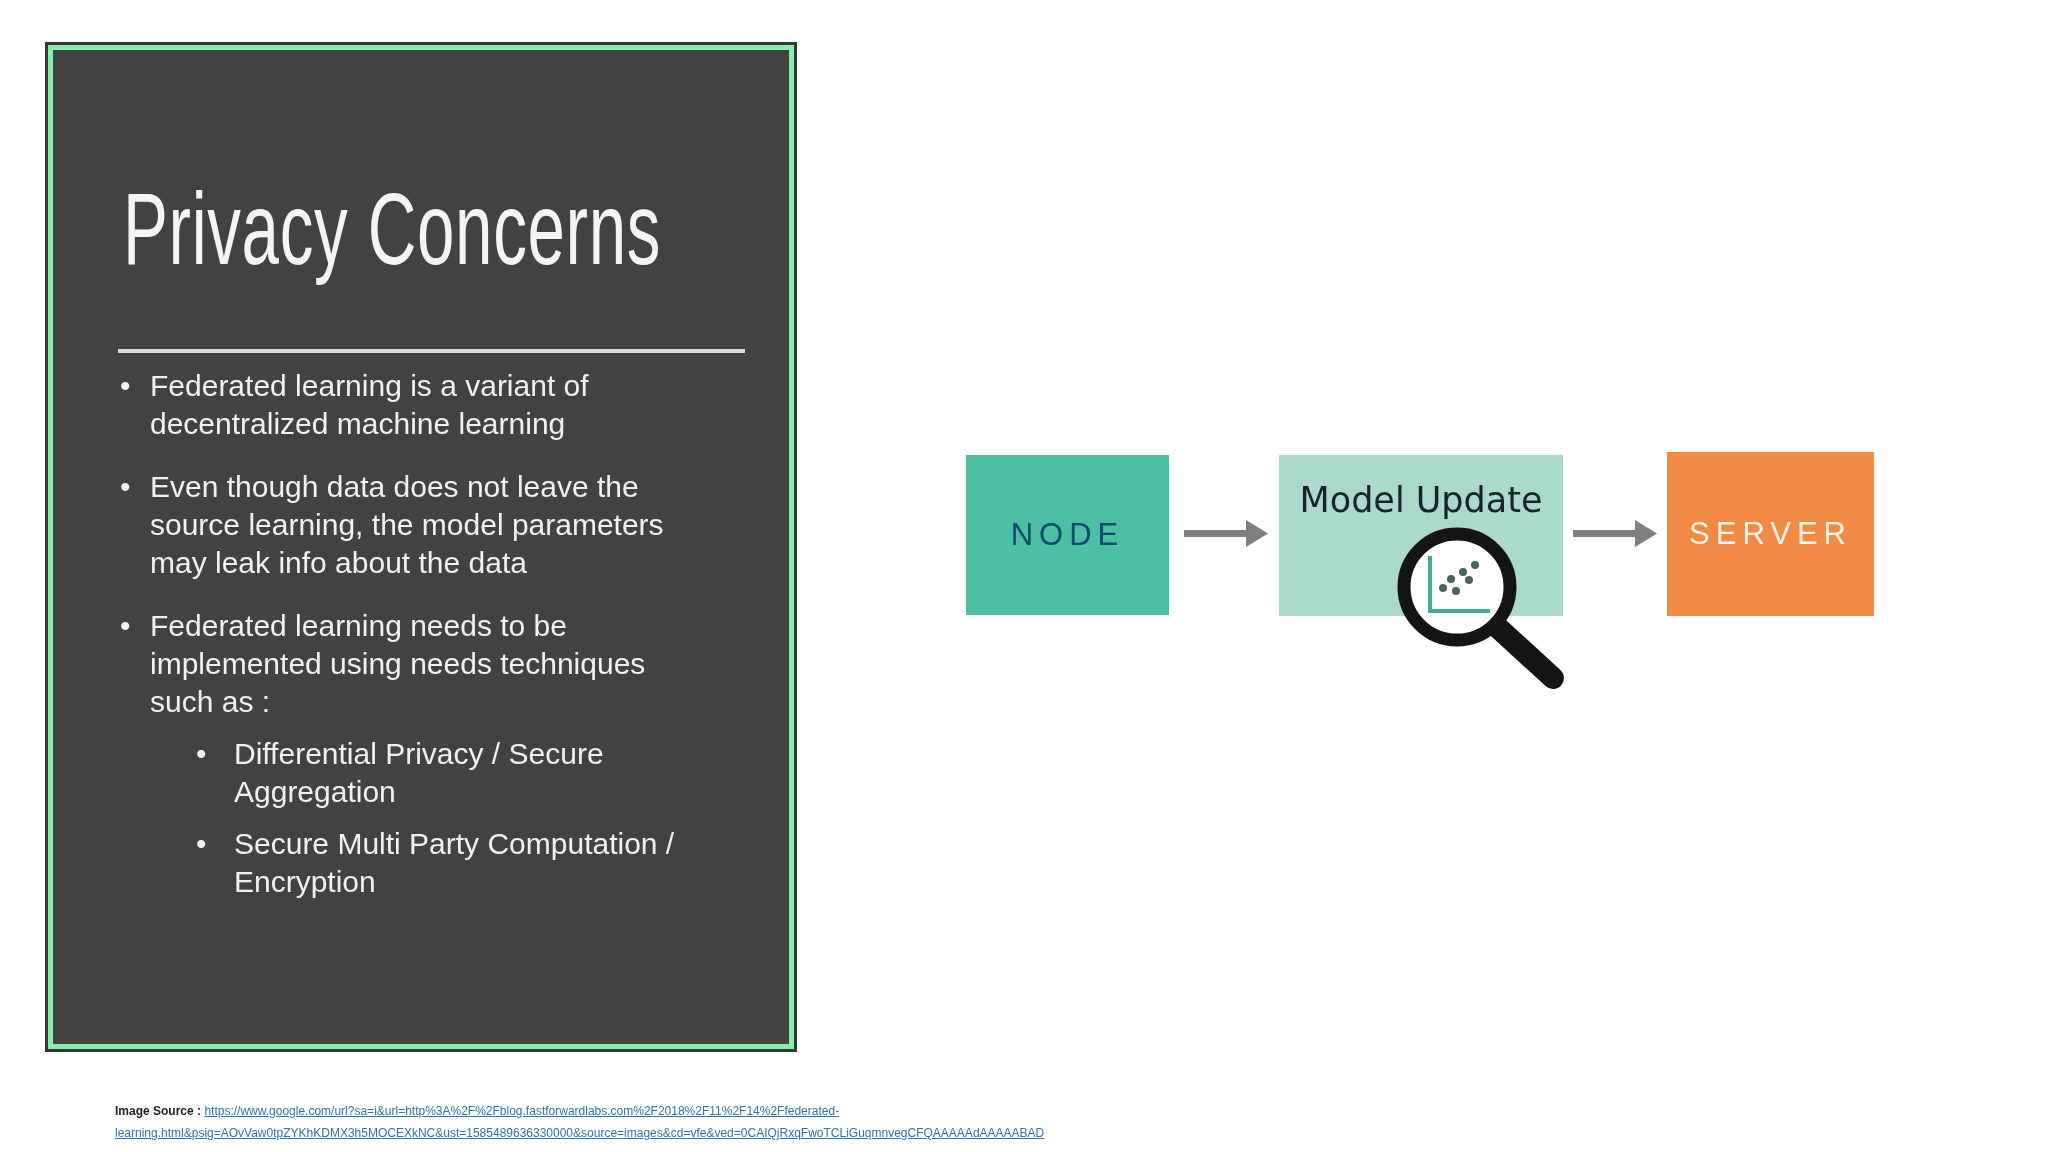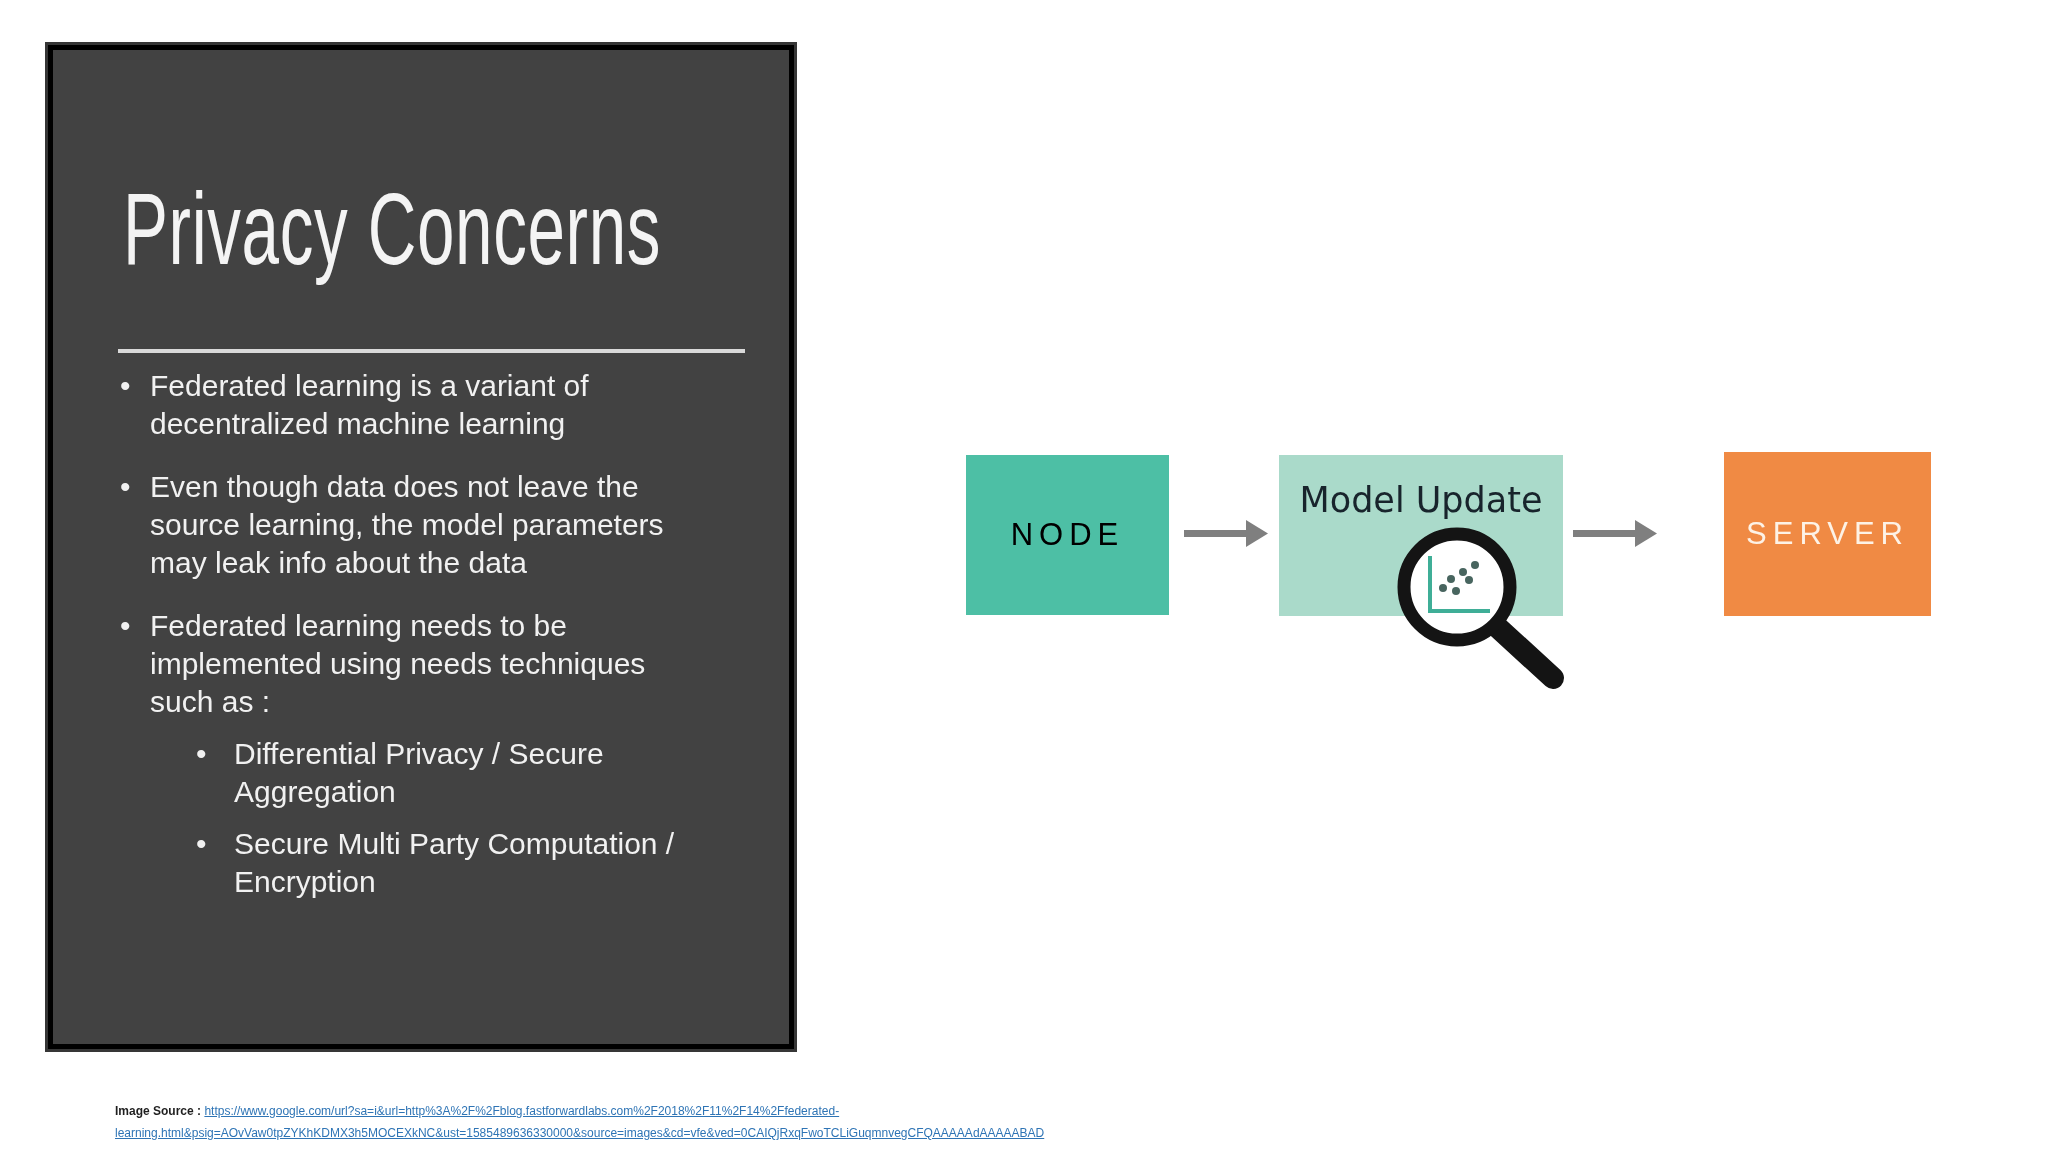--- a/index.html
+++ b/index.html
@@ -4,21 +4,21 @@
 <style>
   html,body{margin:0;padding:0;}
   body{
     width:2048px;height:1152px;position:relative;overflow:hidden;
     background:#ffffff;
     font-family:"Liberation Sans", sans-serif;
   }
   
   .slide-frame{
     position:absolute;left:45px;top:42px;width:752px;height:1010px;
-    box-sizing:border-box;border:3px solid #363636;background:#000000;padding:5px;
+    box-sizing:border-box;border:3px solid #363636;background:#86efac;padding:5px;
   }
   .slide-inner{
     position:relative;width:100%;height:100%;background:var(--panel-bg,#424242);
   }
   .slide-title{
     position:absolute;left:70px;top:126px;
     font-size:102px;font-weight:300;line-height:1.05;color:#f4f4f4;
     white-space:nowrap;letter-spacing:1px;
     transform:scaleX(0.66);transform-origin:left top;
   }
@@ -39,23 +39,23 @@
   .bullet.l1 .marker{width:30px;}
   .bullet.l2 .marker{width:38px;}
   .bullet .line{display:block;}
   
   .diag-box{
     position:absolute;display:flex;align-items:center;justify-content:center;
     box-sizing:border-box;
   }
   .box-node{left:966px;top:455px;width:203px;height:160px;background:var(--node-bg,#4dbfa5);}
   .box-model{left:1279px;top:455px;width:284px;height:161px;background:var(--model-bg,#aadaca);justify-content:flex-start;align-items:flex-start;}
-  .box-server{left:1724px;top:452px;width:207px;height:164px;background:var(--server-bg,#f08a44);}
+  .box-server{left:1667px;top:452px;width:207px;height:164px;background:var(--server-bg,#f08a44);}
   .box-label{
-    color:#000000;font-size:31px;letter-spacing:6px;font-weight:400;
+    color:#0c4a6e;font-size:31px;letter-spacing:6px;font-weight:400;
   }
   .box-server .box-label{color:#fdf2e6;}
   .model-label{
     width:100%;text-align:center;margin-top:25px;
     color:#18242c;font-size:35px;font-weight:400;letter-spacing:0px;
     font-family:"DejaVu Sans", sans-serif;
   }
   .diagram-svg{position:absolute;left:0;top:0;width:2048px;height:1152px;pointer-events:none;}
   
   .footer{

